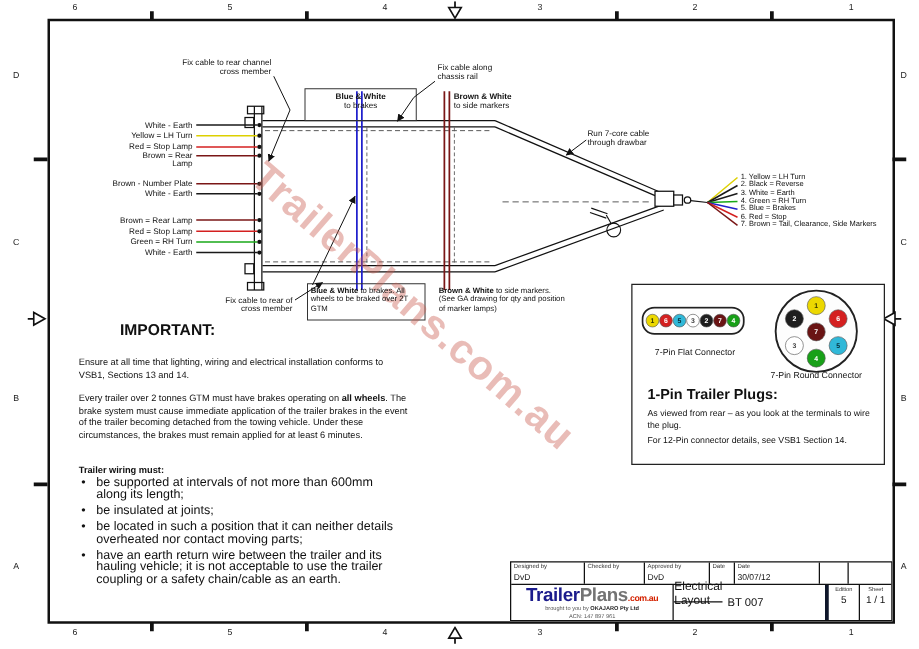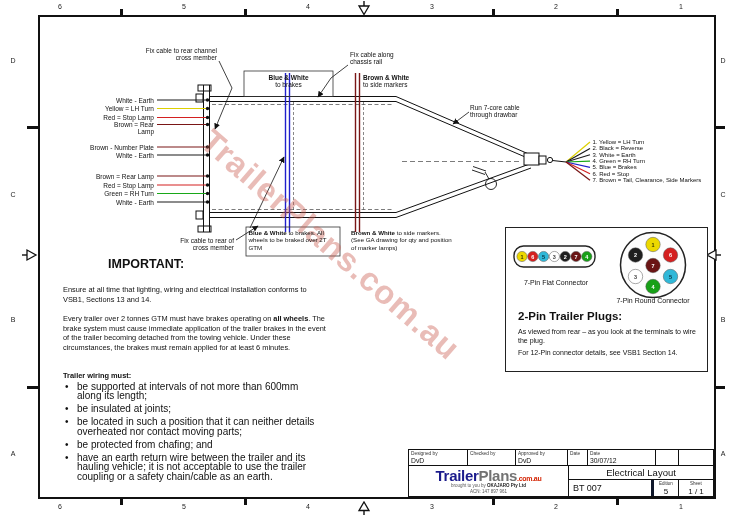--- a/index.html
+++ b/index.html
@@ -35,21 +35,21 @@
   .tb-cell:last-child{border-right:none;}
   .tb-head{font-size:4.8px;color:#333;}
   .tb-val{font-size:6.8px;color:#111;}
   .tb-row2{display:flex;flex:1;}
   .logo-cell{width:160px;border-right:1px solid #111;box-sizing:border-box;display:flex;flex-direction:column;align-items:center;justify-content:center;line-height:1;}
   .logo-big{font-size:15px;font-weight:bold;letter-spacing:-0.3px;}
   .logo-navy{color:#1b1b8c;} .logo-red{color:#737373;}
   .logo-dom{font-size:7px;font-weight:bold;color:#d42200;}
   .logo-tag{font-size:4.5px;color:#555;margin-top:1.5px;}
   .logo-co{font-weight:bold;color:#222;}
-  .tb-right{flex:1;display:flex;flex-direction:column;}
+  .tb-right{flex:1;display:flex;flex-direction:row;}
   .tb-title{height:14px;border-bottom:1px solid #111;box-sizing:border-box;display:flex;align-items:center;justify-content:center;font-size:9.5px;}
   .tb-bot{flex:1;display:flex;}
   .tb-doc{width:85px;border-right:3px solid #0f172a;box-sizing:border-box;display:flex;align-items:center;padding-left:4px;font-size:9px;}
   .tb-mini{width:25px;border-right:1px solid #111;box-sizing:border-box;display:flex;flex-direction:column;align-items:center;}
   .tb-mini:last-child{border-right:none;flex:1;}
   .tb-mini .tb-head{font-size:4.5px;margin-top:1px;}
   .tb-mini .tb-vv{font-size:8px;margin-top:1px;}
   svg text{font-family:"Liberation Sans",sans-serif;}
 </style>
 </head>
@@ -249,31 +249,30 @@
   <div class="abs lbl r" style="left:70px;top:198.5px;width:84px;">White - Earth</div>
 
   <div class="abs lbl6" style="left:592.5px;top:139px;">1. Yellow = LH Turn</div>
   <div class="abs lbl6" style="left:592.5px;top:145.4px;">2. Black = Reverse</div>
   <div class="abs lbl6" style="left:592.5px;top:151.8px;">3. White = Earth</div>
   <div class="abs lbl6" style="left:592.5px;top:158.2px;">4. Green = RH Turn</div>
   <div class="abs lbl6" style="left:592.5px;top:164.4px;">5. Blue = Brakes</div>
   <div class="abs lbl6" style="left:592.5px;top:170.8px;">6. Red = Stop</div>
   <div class="abs lbl6" style="left:592.5px;top:177.3px;">7. Brown = Tail, Clearance, Side Markers</div>
 
-  <div class="abs imp-h" style="left:88px;top:257px;padding-left:20px;">IMPORTANT:</div>
+  <div class="abs imp-h" style="left:76px;top:257px;padding-left:20px;">IMPORTANT:</div>
   <div class="abs imp-p" style="left:63px;top:285px;width:264px;">Ensure at all time that lighting, wiring and electrical installation conforms to VSB1, Sections 13 and 14.</div>
   <div class="abs imp-p" style="left:63px;top:314px;width:264px;">
     <span>Every trailer over 2 tonnes GTM must have brakes operating on </span><span class="bold">all wheels</span><span>. The brake system must cause immediate application of the trailer brakes in the event of the trailer becoming detached from the towing vehicle. Under these circumstances, the brakes must remain applied for at least 6 minutes.</span>
   </div>
   <div class="abs imp-sub" style="left:63px;top:371px;">Trailer wiring must:</div>
   <ul class="abs rules" style="left:63px;top:382px;width:252px;">
     <li>be supported at intervals of not more than 600mm along its length;</li>
     <li>be insulated at joints;</li>
     <li>be located in such a position that it can neither details overheated nor contact moving parts;</li>
-    <li>be protected from chafing; and</li>
     <li>have an earth return wire between the trailer and its hauling vehicle; it is not acceptable to use the trailer coupling or a safety chain/cable as an earth.</li>
   </ul>
 
   <div class="abs plugbox" style="left:505px;top:227px;width:203px;height:145px;">
     <svg class="abs" style="left:7px;top:17px;" width="84" height="24">
       <rect x="1" y="1" width="81" height="21" rx="9.5" fill="#fdfdfd" stroke="#222" stroke-width="1.4"></rect>
       <circle cx="9" cy="11.5" r="5.1" stroke="#555" stroke-width="0.5" fill="#ecd800"></circle>
       <circle cx="19.8" cy="11.5" r="5.1" stroke="#555" stroke-width="0.5" fill="#d42020"></circle>
       <circle cx="30.6" cy="11.5" r="5.1" stroke="#555" stroke-width="0.5" fill="#30b8d8"></circle>
       <circle cx="41.4" cy="11.5" r="5.1" stroke="#555" stroke-width="0.5" fill="#ffffff"></circle>
@@ -302,21 +301,21 @@
       <text x="35" y="16.5" font-size="5.5" font-weight="bold" text-anchor="middle" fill="#3a3a00">1</text>
       <text x="17.5" y="27" font-size="5.5" font-weight="bold" text-anchor="middle" fill="#ffffff">2</text>
       <text x="52.5" y="27" font-size="5.5" font-weight="bold" text-anchor="middle" fill="#ffffff">6</text>
       <text x="17.5" y="48.5" font-size="5.5" font-weight="bold" text-anchor="middle" fill="#444444">3</text>
       <text x="52.5" y="48.5" font-size="5.5" font-weight="bold" text-anchor="middle" fill="#06303c">5</text>
       <text x="35" y="58.5" font-size="5.5" font-weight="bold" text-anchor="middle" fill="#ffffff">4</text>
       <text x="35" y="37.5" font-size="5.5" font-weight="bold" text-anchor="middle" fill="#ffffff">7</text>
     </svg>
     <div class="abs plug-cap c" style="left:92px;top:69px;width:110px;">7-Pin Round Connector</div>
 
-    <div class="abs plug-h" style="left:12px;top:82px;">2-Pin Trailer Plugs:</div>
+    <div class="abs plug-h" style="left:12px;top:82px;">1-Pin Trailer Plugs:</div>
     <div class="abs plug-p" style="left:12px;top:99px;width:182px;">As viewed from rear – as you look at the terminals to wire the plug.</div>
     <div class="abs plug-p" style="left:12px;top:120px;width:182px;">For 12-Pin connector details, see VSB1 Section 14.</div>
   </div>
 
 
   <div class="abs tb" style="left:408px;top:449px;width:306px;height:48px;">
     <div class="tb-row1">
       <div class="tb-cell" style="width:59px;">
         <span class="tb-head">Designed by</span>
         <span class="tb-val">DvD</span>

